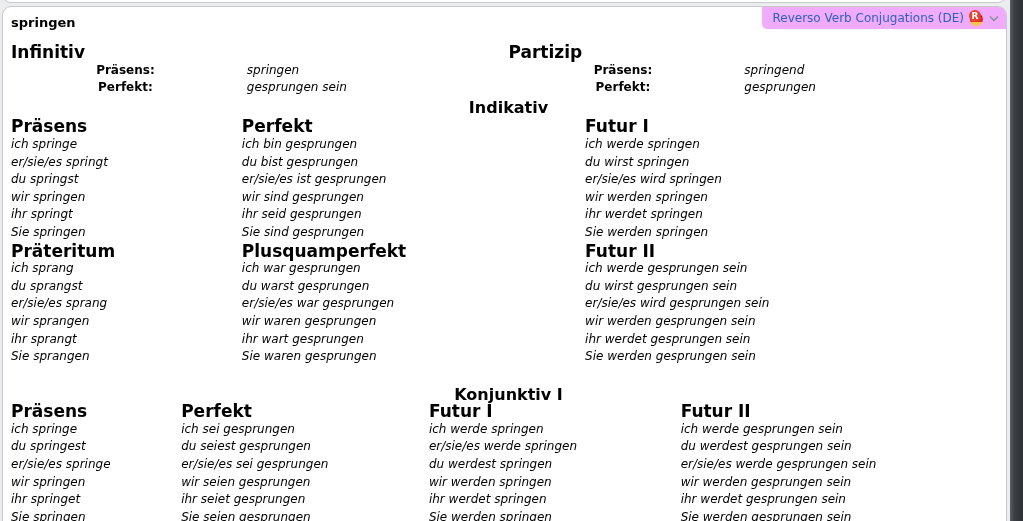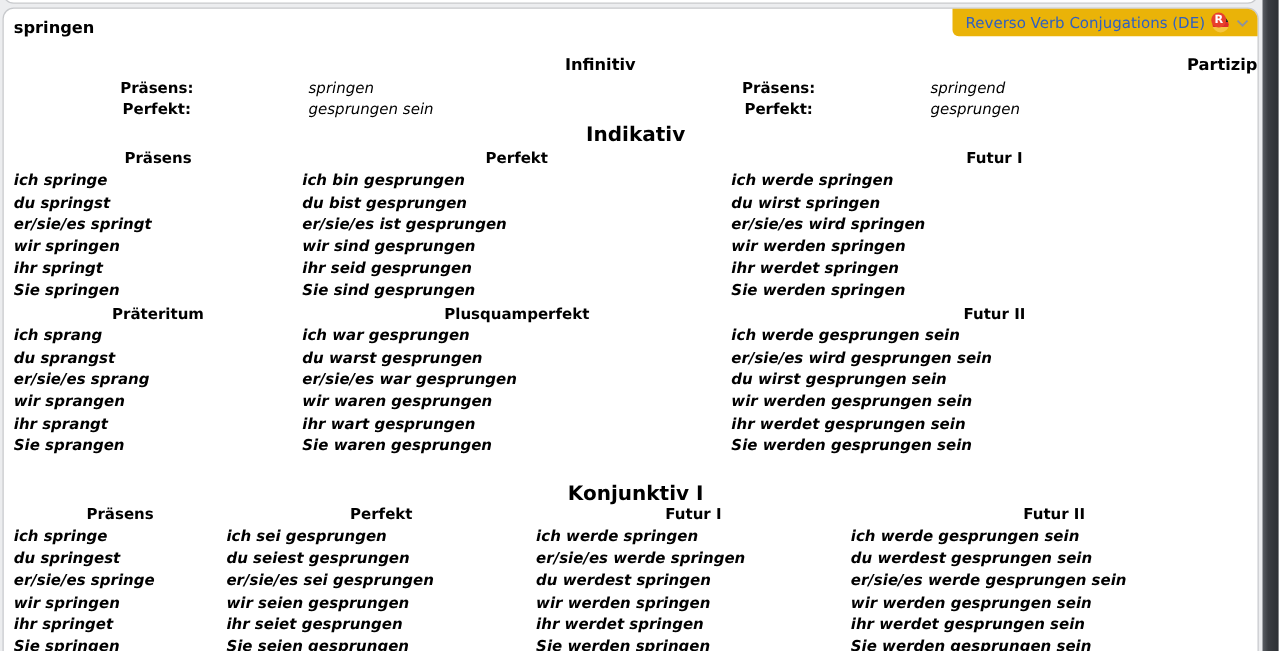--- a/index.html
+++ b/index.html
@@ -20,53 +20,53 @@
     padding:0 0 0 8px;
   }
   .dark-edge {
     position:absolute; right:0; top:0; bottom:0; width:13px;
     background:linear-gradient(to right,#5a5d63 0%,#3a3d42 35%,#2d3034 100%);
   }
   .provider {
     position:absolute; top:0; right:0; height:22px;
     display:flex; align-items:center; gap:5px;
     padding:0 7px 0 10px;
-    background:#eab308; border-radius:0 8px 0 5px;
+    background:#f0abfc; border-radius:0 8px 0 5px;
     font-size:12px; color:#3060c0; cursor:pointer;
   }
   .rv-icon { position:relative; width:15px; height:15px; display:inline-block; flex:0 0 auto; }
   .rv-icon .flag {
     position:absolute; left:1px; top:2px; width:13px; height:13px; border-radius:50%;
     background:linear-gradient(180deg,#26272b 0 34%,#dd2c2c 34% 67%,#f5c542 67% 100%);
   }
   .rv-icon .rbadge {
     position:absolute; left:0; top:-1px; width:12px; height:12px; border-radius:50%;
     background:#e8412c; color:#fff; font-weight:bold; font-size:9px;
     line-height:12px; text-align:center;
   }
   .chev { flex:0 0 auto; }
   .title { padding-top:8px; font-size:13px; font-weight:bold; line-height:15px; }
 
   .tbl { font-size:12px; line-height:17.6px; }
   .nonfinite { margin-top:14px; display:flex; }
   .nf-group { width:50%; }
-  .nf-title { text-align:right; font-weight:bold; font-size:13px; }
+  .nf-title { text-align:left; font-weight:bold; font-size:17px; }
   .nf-row { display:grid; grid-template-columns:46% 1fr; column-gap:7px; }
   .nf-label { font-weight:bold; text-align:center; }
   .nf-value { font-style:italic; }
 
   .mood-title { text-align:center; font-weight:bold; font-size:16px; margin-top:2px; }
   .mood-title.konj { margin-top:20px; }
   .bank { display:grid; margin-top:2px; }
   .bank.second { margin-top:1px; }
   .bank.konjbank { margin-top:0; }
   .bank.cols3 { grid-template-columns:23.2% 34.5% 42.3%; }
   .bank.cols4 { grid-template-columns:17.1% 24.9% 25.3% 32.7%; }
-  .hdr { font-weight:bold; font-size:12px; text-align:center; }
-  .form { font-style:italic;font-weight:bold; }
+  .hdr { font-weight:bold; font-size:17px; text-align:left; }
+  .form { font-style:italic; }
 </style>
 </head>
 <body>
 
 <div class="prev-card"></div>
 
 <div class="card">
 
   <div class="provider">
     <span>Reverso Verb Conjugations (DE)</span>
@@ -107,22 +107,22 @@
         </div>
       </div>
     </div>
 
     <div class="mood-title">Indikativ</div>
 
     <div class="bank cols3">
       <div class="col">
         <div class="hdr">Präsens</div>
         <div class="form">ich springe</div>
+        <div class="form">er/sie/es springt</div>
         <div class="form">du springst</div>
-        <div class="form">er/sie/es springt</div>
         <div class="form">wir springen</div>
         <div class="form">ihr springt</div>
         <div class="form">Sie springen</div>
       </div>
       <div class="col">
         <div class="hdr">Perfekt</div>
         <div class="form">ich bin gesprungen</div>
         <div class="form">du bist gesprungen</div>
         <div class="form">er/sie/es ist gesprungen</div>
         <div class="form">wir sind gesprungen</div>
@@ -155,22 +155,22 @@
         <div class="form">ich war gesprungen</div>
         <div class="form">du warst gesprungen</div>
         <div class="form">er/sie/es war gesprungen</div>
         <div class="form">wir waren gesprungen</div>
         <div class="form">ihr wart gesprungen</div>
         <div class="form">Sie waren gesprungen</div>
       </div>
       <div class="col">
         <div class="hdr">Futur II</div>
         <div class="form">ich werde gesprungen sein</div>
+        <div class="form">du wirst gesprungen sein</div>
         <div class="form">er/sie/es wird gesprungen sein</div>
-        <div class="form">du wirst gesprungen sein</div>
         <div class="form">wir werden gesprungen sein</div>
         <div class="form">ihr werdet gesprungen sein</div>
         <div class="form">Sie werden gesprungen sein</div>
       </div>
     </div>
 
     <div class="mood-title konj">Konjunktiv I</div>
 
     <div class="bank cols4 konjbank">
       <div class="col">

